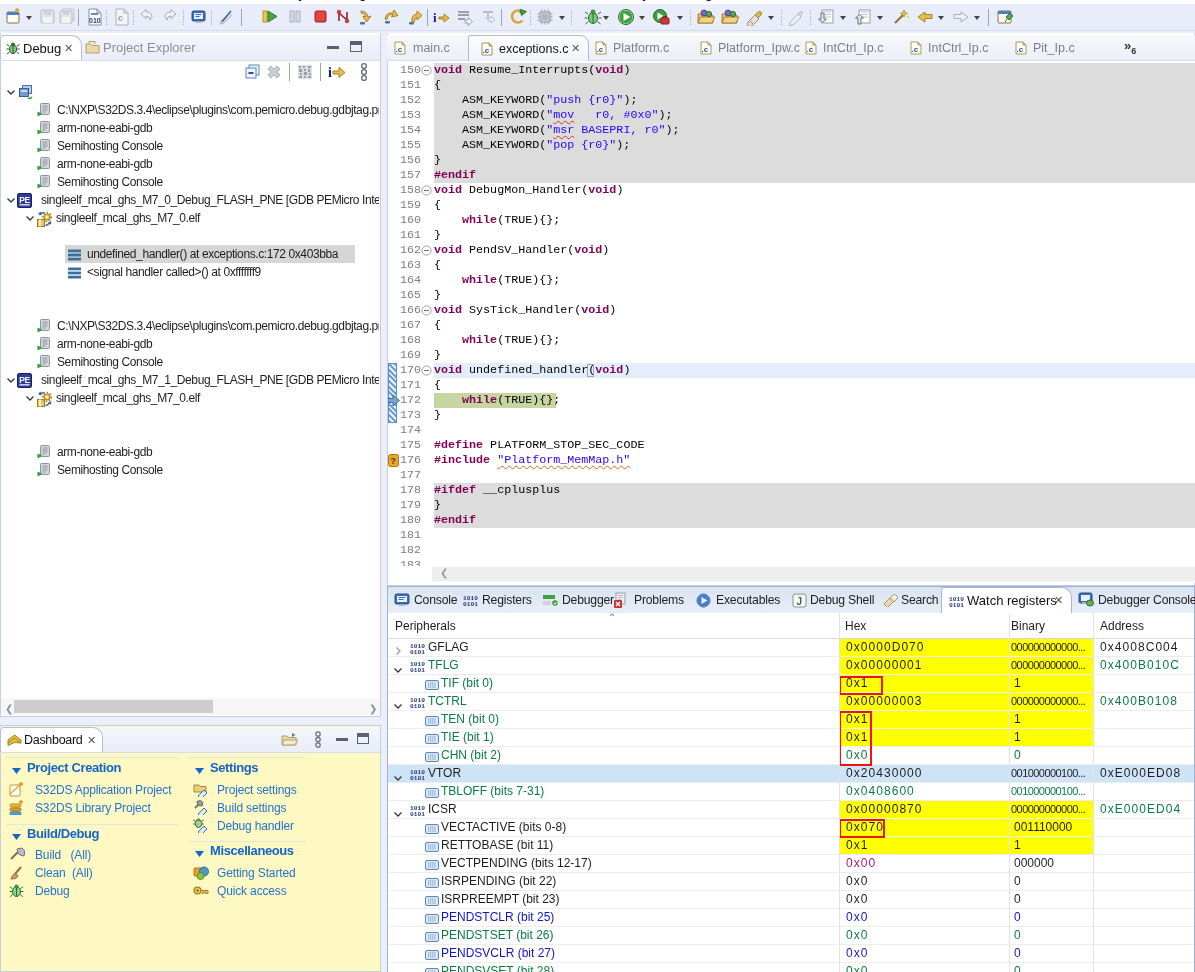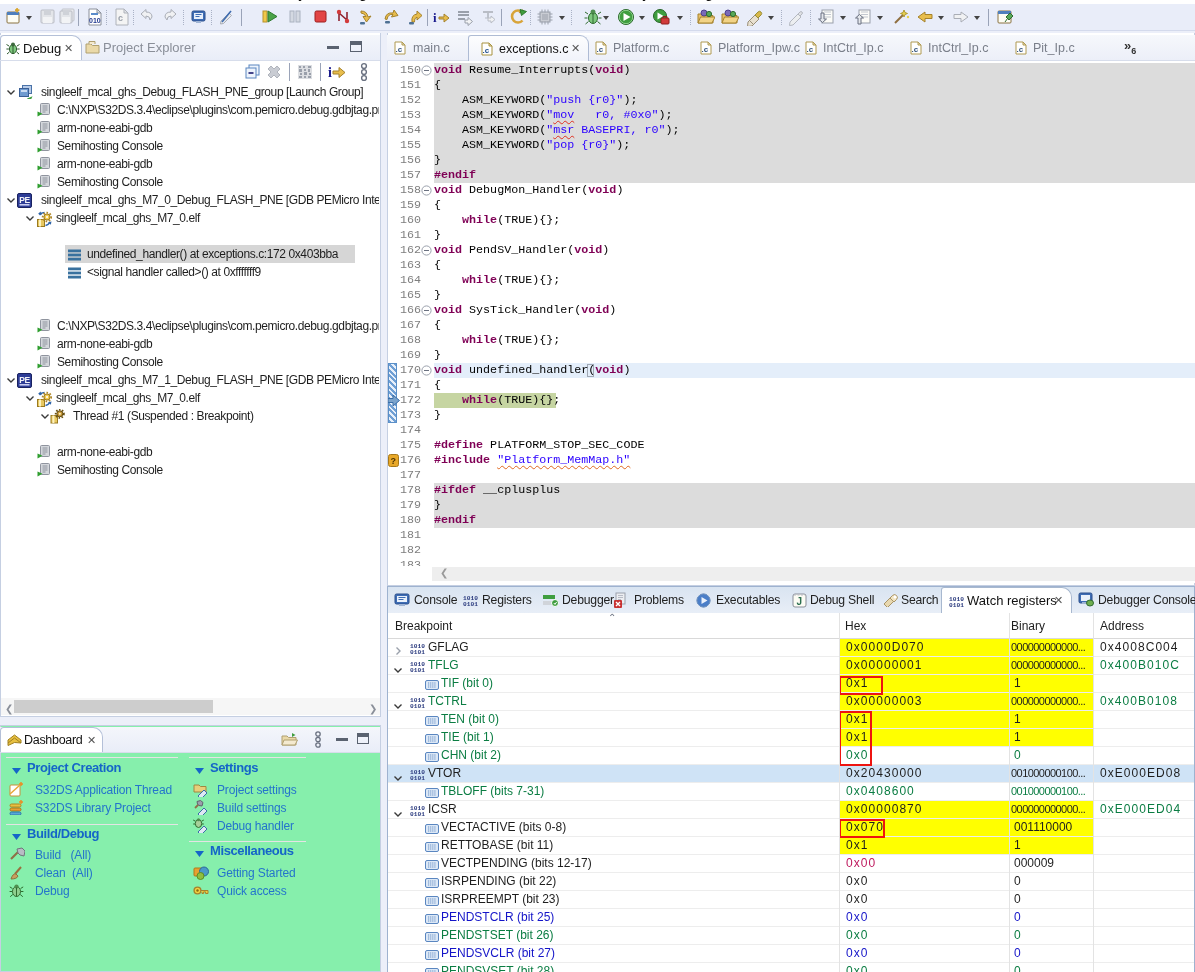--- a/index.html
+++ b/index.html
@@ -25,21 +25,21 @@
   #lefttoolbar { position:absolute; left:1px; top:61px; width:379px; height:23px; background:#fff; }
   #tree { position:absolute; left:1px; top:83px; width:378px; height:615px; background:#fff; overflow:hidden; font-size:12px; letter-spacing:-0.4px; }
   .ic { position:absolute; top:2px; }
   .tx { position:absolute; top:0; }
   .trow { position:absolute; left:0; width:100%; height:18px; line-height:18px; white-space:nowrap; }
   .chev { position:absolute; width:8px; height:8px; }
   .chev svg { display:block; }
   
   #lhsb { position:absolute; left:1px; top:698px; width:379px; height:17px; background:#f6f6f6; }
   
-  #dashpanel { position:absolute; left:0; top:725px; width:381px; height:247px; background:#86efac; border:1px solid #c5cfe2; }
+  #dashpanel { position:absolute; left:0; top:725px; width:381px; height:247px; background:#fef9c3; border:1px solid #c5cfe2; }
   #dashtabs { position:absolute; left:0; top:727px; width:380px; height:26px; background:linear-gradient(#f4f6fb,#e9edf8); border-bottom:1px solid #d7ddeb;}
   .dhead { position:absolute; font-size:13px; font-weight:bold; letter-spacing:-0.4px; color:#1565c8; }
   .dlink { position:absolute; font-size:12px; letter-spacing:-0.15px; color:#2474cc; }
   .drule { position:absolute; height:1px; background:#e4e4e4; }
   
   #editor { position:absolute; left:387px; top:33px; width:808px; height:553px; background:#fff; border:1px solid #c5cfe2; border-top:none; }
   #edtabs { position:absolute; left:387px; top:35px; width:808px; height:26px; background:linear-gradient(#f6f8fc,#eceff8); border-bottom:1px solid #d7ddeb; }
   .edtab { position:absolute; top:0px; height:26px; white-space:nowrap; }
   .edtab .lbl { font-size:12.5px; color:#7a7f8a; }
   .edtab-active { background:linear-gradient(#fdfdfe,#f0f3fa); border:1px solid #aebbd4; border-bottom:none; border-radius:3px 9px 0 0; }
@@ -343,21 +343,20 @@
         <svg width="10" height="9">
           <path d="M1.5 2.5 L5 6 L8.5 2.5" stroke="#3a3a3a" stroke-width="1.4" fill="none"></path>
         </svg>
       </span>
     <span class="ic" style="left:17px"><svg width="15" height="14">
           <rect x="4.5" y="0.5" width="9" height="8" fill="#b8cce8" stroke="#4a72a8"></rect>
           <rect x="1.5" y="3.5" width="9" height="8" fill="#6f9bd0" stroke="#3a5f96"></rect>
           <rect x="3" y="5" width="6" height="2" fill="#cadcf2"></rect>
           <path d="M9 13.5 l5.5 -2.2 -2.2 5" fill="#3f9e3f"></path>
         </svg></span>
-    <span class="tx" style="left:40px">singleelf_mcal_ghs_Debug_FLASH_PNE_group [Launch Group]</span>
   </div>
   <div class="trow" style="top:18px">
     <span class="ic" style="left:36px"><svg width="13" height="14">
           <rect x="3.5" y="0.5" width="9" height="11" rx="1" fill="#d4d7dc" stroke="#8f949e"></rect>
           <path d="M5.5 3 h5 M5.5 5 h5 M5.5 7 h5 M5.5 9 h3" stroke="#8f949e"></path>
           <path d="M0.5 8.5 l5 2.2 -5 2.8 z" fill="#2f9e2f"></path>
         </svg></span>
     <span class="tx" style="left:56px">C:\NXP\S32DS.3.4\eclipse\plugins\com.pemicro.debug.gdbjtag.pne_3</span>
   </div>
   <div class="trow" style="top:36px">
@@ -490,35 +489,20 @@
           <rect x="1.5" y="8.5" width="7" height="7" fill="#e8c860" stroke="#9a7a20"></rect>
           <rect x="3" y="8.5" width="2" height="7" fill="#fdf2c0"></rect>
           <circle cx="11" cy="6" r="4.3" fill="none" stroke="#b08828" stroke-width="1.8" stroke-dasharray="1.6 1.6"></circle>
           <circle cx="11" cy="6" r="3.1" fill="#f2c848" stroke="#9a7a20"></circle>
           <circle cx="11" cy="6" r="1.2" fill="#fdf6e0"></circle>
           <path d="M9.5 14.5 A6.5 6.5 0 0 0 13.5 12" fill="none" stroke="#2f64a8" stroke-width="1.4"></path>
           <path d="M14.8 13.8 L15.5 10.5 L12 11.2 z" fill="#2f64a8"></path>
         </svg></span>
     <span class="tx" style="left:55px">singleelf_mcal_ghs_M7_0.elf</span>
   </div>
-  <div class="trow" style="top:324px">
-    <span class="chev" style="left:39px;top:5px">
-        <svg width="10" height="9">
-          <path d="M1.5 2.5 L5 6 L8.5 2.5" stroke="#3a3a3a" stroke-width="1.4" fill="none"></path>
-        </svg>
-      </span>
-    <span class="ic" style="left:49px"><svg width="15" height="15">
-          <rect x="1" y="6.5" width="6.5" height="7.5" fill="#e8c860" stroke="#9a7a20"></rect>
-          <rect x="2.4" y="6.5" width="2" height="7.5" fill="#fdf2c0"></rect>
-          <circle cx="9.8" cy="4.8" r="4.1" fill="none" stroke="#6a5212" stroke-width="1.8" stroke-dasharray="1.5 1.5"></circle>
-          <circle cx="9.8" cy="4.8" r="3" fill="#c89838" stroke="#5f4a10"></circle>
-          <circle cx="9.8" cy="4.8" r="1.1" fill="#fdf2c0"></circle>
-        </svg></span>
-    <span class="tx" style="left:72px">Thread #1 (Suspended : Breakpoint)</span>
-  </div>
   <div class="trow" style="top:360px">
     <span class="ic" style="left:36px"><svg width="13" height="14">
           <rect x="3.5" y="0.5" width="9" height="11" rx="1" fill="#d4d7dc" stroke="#8f949e"></rect>
           <path d="M5.5 3 h5 M5.5 5 h5 M5.5 7 h5 M5.5 9 h3" stroke="#8f949e"></path>
           <path d="M0.5 8.5 l5 2.2 -5 2.8 z" fill="#2f9e2f"></path>
         </svg></span>
     <span class="tx" style="left:56px">arm-none-eabi-gdb</span>
   </div>
   <div class="trow" style="top:378px">
     <span class="ic" style="left:36px"><svg width="13" height="14">
@@ -543,21 +527,21 @@
 
   <span class="abs" style="left:11px;top:38px"><svg width="9" height="8">
         <path d="M0 1 h9 l-4.5 6 z" fill="#1565c8"></path>
       </svg></span>
   <span class="dhead" style="left:26px;top:34px">Project Creation</span>
   <span class="abs" style="left:8px;top:56px"><svg width="15" height="15">
         <rect x="1" y="3" width="10" height="11" rx="1" fill="#fff" stroke="#c89038"></rect>
         <path d="M1 12 l10 -9" stroke="#e8a838" stroke-width="1.5"></path>
         <path d="M11 1 l2 2 M12 0 v4 M10 2 h4" stroke="#e89028" stroke-width="1.5"></path>
       </svg></span>
-  <span class="dlink" style="left:34px;top:57px">S32DS Application Thread</span>
+  <span class="dlink" style="left:34px;top:57px">S32DS Application Project</span>
   <span class="abs" style="left:8px;top:74px"><svg width="15" height="15">
         <rect x="1" y="4" width="11" height="3" rx="1.5" fill="#e8c040" stroke="#b08820"></rect>
         <rect x="1" y="8" width="11" height="3" rx="1.5" fill="#e8a030" stroke="#a87818"></rect>
         <rect x="1" y="12" width="11" height="3" rx="1.5" fill="#58a8d8" stroke="#2878a8"></rect>
         <path d="M11 1 l2 2 M12 0 v4 M10 2 h4" stroke="#e89028" stroke-width="1.5"></path>
       </svg></span>
   <span class="dlink" style="left:34px;top:75px">S32DS Library Project</span>
   <span class="abs" style="left:11px;top:104px"><svg width="9" height="8">
         <path d="M0 1 h9 l-4.5 6 z" fill="#1565c8"></path>
       </svg></span>
@@ -861,21 +845,21 @@
   </div>
   <span class="abs" style="left:690px;top:5px"><svg width="17" height="15">
         <rect x="1" y="1" width="13" height="10" rx="1.5" fill="#3e6db5" stroke="#2b4f8c"></rect>
         <rect x="3" y="3" width="9" height="6" fill="#eaf1fb"></rect>
         <rect x="4" y="10" width="6" height="2" fill="#9fb4d4"></rect>
         <ellipse cx="12" cy="11" rx="3.5" ry="3" fill="#6fae4f" stroke="#2f6b2f"></ellipse>
       </svg></span>
   <span class="btab" style="left:710px">Debugger Console</span>
 </div>
 <div id="tblhead">
-  <span class="abs" style="left:7px;top:6px">Breakpoint</span>
+  <span class="abs" style="left:7px;top:6px">Peripherals</span>
   <span class="abs" style="left:220px;top:-1px;color:#6a7180;font-size:10px">⌃</span>
   <span class="abs" style="left:457px;top:6px">Hex</span>
   <span class="abs" style="left:623px;top:6px">Binary</span>
   <span class="abs" style="left:712px;top:6px">Address</span>
 </div>
 <div id="tblbody">
 <div class="rrow" style="top:639px">
       <span class="cell ylw" style="left:452px;width:169px"></span>
       <span class="cell ylw" style="left:622px;width:83px"></span>
       <span class="abs" style="left:6px;top:4px"><svg width="9" height="10">
@@ -1021,21 +1005,21 @@
       <span class="cell hx" style="left:458px;color:#1e1e1e">0x1</span>
       <span class="cell" style="left:626px;color:#1e1e1e">1</span>
     </div>
 <div class="rrow" style="top:855px">
       <span class="abs" style="left:37px;top:3px"><svg width="14" height="12">
           <rect x="0.5" y="1.5" width="13" height="9" rx="1.5" fill="#dce8f6" stroke="#5a86c0"></rect>
           <path d="M3 4 h8 M3 6 h8 M3 8 h8" stroke="#5a86c0" stroke-width="0.9" stroke-dasharray="1.2 0.9"></path>
         </svg></span>
       <span class="cell" style="left:53px;color:#1e1e1e">VECTPENDING (bits 12-17)</span>
       <span class="cell hx" style="left:458px;color:#be185d">0x00</span>
-      <span class="cell" style="left:626px;color:#1e1e1e">000009</span>
+      <span class="cell" style="left:626px;color:#1e1e1e">000000</span>
     </div>
 <div class="rrow" style="top:873px">
       <span class="abs" style="left:37px;top:3px"><svg width="14" height="12">
           <rect x="0.5" y="1.5" width="13" height="9" rx="1.5" fill="#dce8f6" stroke="#5a86c0"></rect>
           <path d="M3 4 h8 M3 6 h8 M3 8 h8" stroke="#5a86c0" stroke-width="0.9" stroke-dasharray="1.2 0.9"></path>
         </svg></span>
       <span class="cell" style="left:53px;color:#1e1e1e">ISRPENDING (bit 22)</span>
       <span class="cell hx" style="left:458px;color:#1e1e1e">0x0</span>
       <span class="cell" style="left:626px;color:#1e1e1e">0</span>
     </div>

